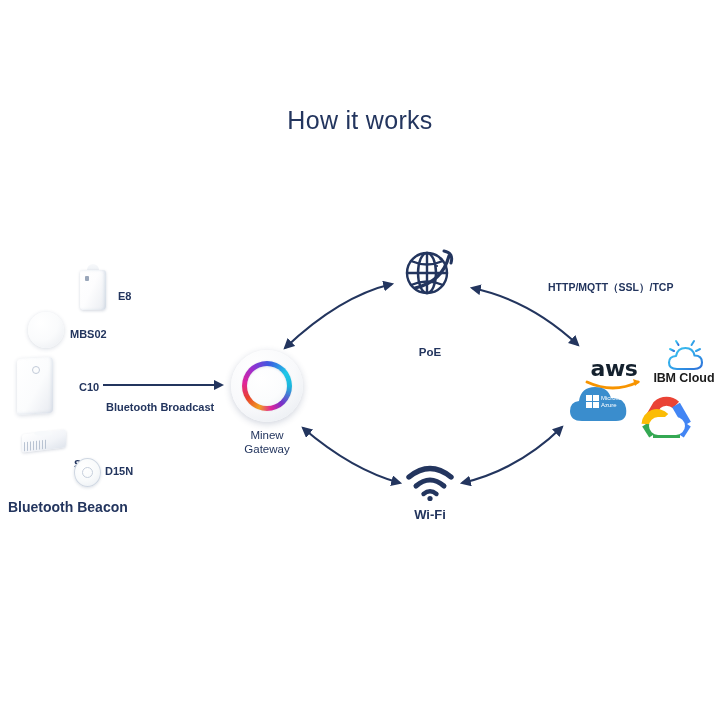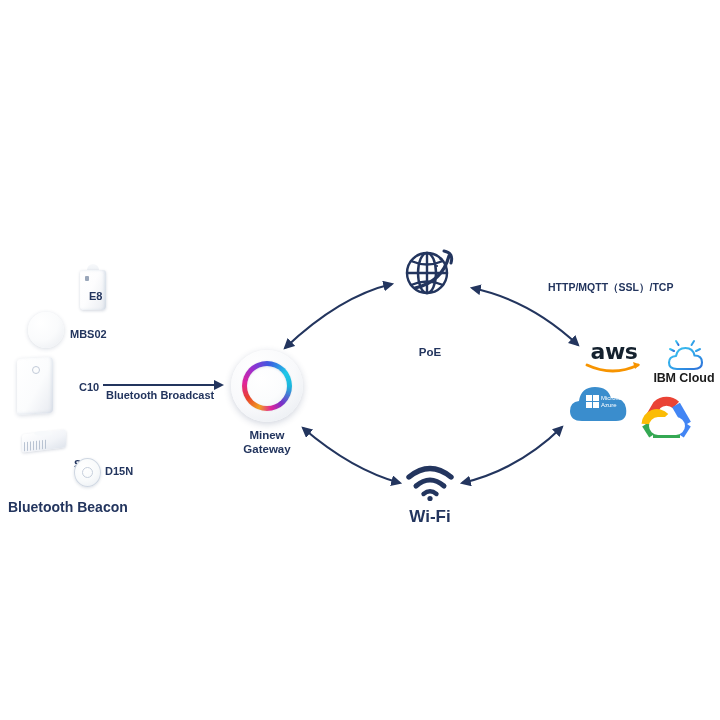--- a/index.html
+++ b/index.html
@@ -144,38 +144,38 @@
   }
   #gateway .face {
     position: absolute; left: 16px; top: 16px;
     width: 40px; height: 40px; border-radius: 50%;
     background: radial-gradient(circle at 36% 30%, #ffffff 0%, #fbfcfd 60%, #eef1f5 100%);
     box-shadow: inset 0 1px 2px rgba(120,140,170,0.20);
   }
   #gateway-label {
     position: absolute; left: 231px; top: 428px;
     width: 72px; text-align: center;
-    color: #23355e; font-weight: bold; font-size: 11.5px; line-height: 14px;
+    color: #23355e; font-weight: normal; font-size: 11.5px; line-height: 14px;
   }
 
   
   #node-poe { position: absolute; left: 400px; top: 242px; width: 60px; height: 60px; }
 
   #node-wifi { position: absolute; left: 405px; top: 465px; width: 50px; height: 38px; }
   #wifi-label {
     position: absolute; left: 395px; top: 507px; width: 70px; text-align: center;
-    color: #23355e; font-weight: bold; font-size: 17px;
+    color: #23355e; font-weight: bold; font-size: 13px;
   }
 
   
   #arrows { position: absolute; left: 0; top: 0; width: 720px; height: 720px; }
 
   
   .cloud { position: absolute; }
-  #logo-aws   { left: 583px; top: 341px; width: 62px; height: 34px; }
+  #logo-aws   { left: 583px; top: 358px; width: 62px; height: 34px; }
   #logo-ibm   { left: 652px; top: 336px; width: 64px; height: 52px; }
   #logo-azure { left: 568px; top: 381px; width: 66px; height: 44px; }
   #logo-gcp   { left: 634px; top: 392px; width: 62px; height: 46px; }
 
   #aws-text {
     position: absolute; left: 0; top: 0; width: 62px; text-align: center;
     font-size: 22px; font-weight: bold; color: #14212e; letter-spacing: -0.5px;
     font-family: "DejaVu Sans", sans-serif; line-height: 22px;
   }
   #ibm-text {
@@ -202,20 +202,21 @@
   #protocol-label {
     position: absolute; left: 548px; top: 281px;
     color: #23355e; font-weight: bold; font-size: 10.5px; white-space: nowrap; text-align: right;
   }
 </style>
 </head>
 <body>
 
 <div id="canvas">
 
+  <div id="page-title">How it works</div>
 
   <svg id="arrows" viewBox="0 0 720 720" xmlns="http://www.w3.org/2000/svg">
     <defs>
       <marker id="ah" viewBox="0 0 10 10" refX="8" refY="5" markerWidth="5.2" markerHeight="5.2" orient="auto-start-reverse">
         <path d="M 0 0 L 10 5 L 0 10 z" fill="#23355e"></path>
       </marker>
     </defs>
 
     <line x1="103" y1="385" x2="222" y2="385" stroke="#23355e" stroke-width="2" marker-end="url(#ah)"></line>
 
@@ -226,21 +227,21 @@
     <path d="M 303 428 Q 352 470 400 483" fill="none" stroke="#23355e" stroke-width="2.1" marker-start="url(#ah)" marker-end="url(#ah)"></path>
 
     <path d="M 462 483 Q 518 470 562 427" fill="none" stroke="#23355e" stroke-width="2.1" marker-start="url(#ah)" marker-end="url(#ah)"></path>
   </svg>
 
   <div class="device" id="dev-e8">
     <div class="cap"></div>
       <div class="body"></div>
       <div class="mark"></div>
   </div>
-  <div class="lbl" style="left:89px; top:290px;text-align:right;">E8</div>
+  <div class="lbl" style="left:118px; top:290px;text-align:right;">E8</div>
 
   <div class="device" id="dev-mbs02">
     <div class="disk"></div>
   </div>
   <div class="lbl" style="left:70px; top:328px;">MBS02</div>
 
   <div class="device" id="dev-c10">
     <div class="body"></div>
       <div class="hole"></div>
   </div>
@@ -254,21 +255,21 @@
   <div class="lbl" style="left:74px; top:458px;">S1</div>
 
   <div class="device" id="dev-d15n">
     <div class="ring"></div>
       <div class="inner"></div>
   </div>
   <div class="lbl" style="left:105px; top:465px;">D15N</div>
 
   <div style="position:absolute; left:8px; top:499px; color:#23355e; font-weight:bold; font-size:14px;">Bluetooth Beacon</div>
 
-  <div class="lbl" style="left:106px; top:389px;text-align:center;">Bluetooth Broadcast</div>
+  <div class="lbl" style="left:106px; top:401px;text-align:center;">Bluetooth Broadcast</div>
 
   <div id="gateway">
     <div class="shell"></div>
     <div class="ring"></div>
     <div class="face"></div>
   </div>
   <div id="gateway-label">
     <div>Minew</div>
     <div>Gateway</div>
   </div>

